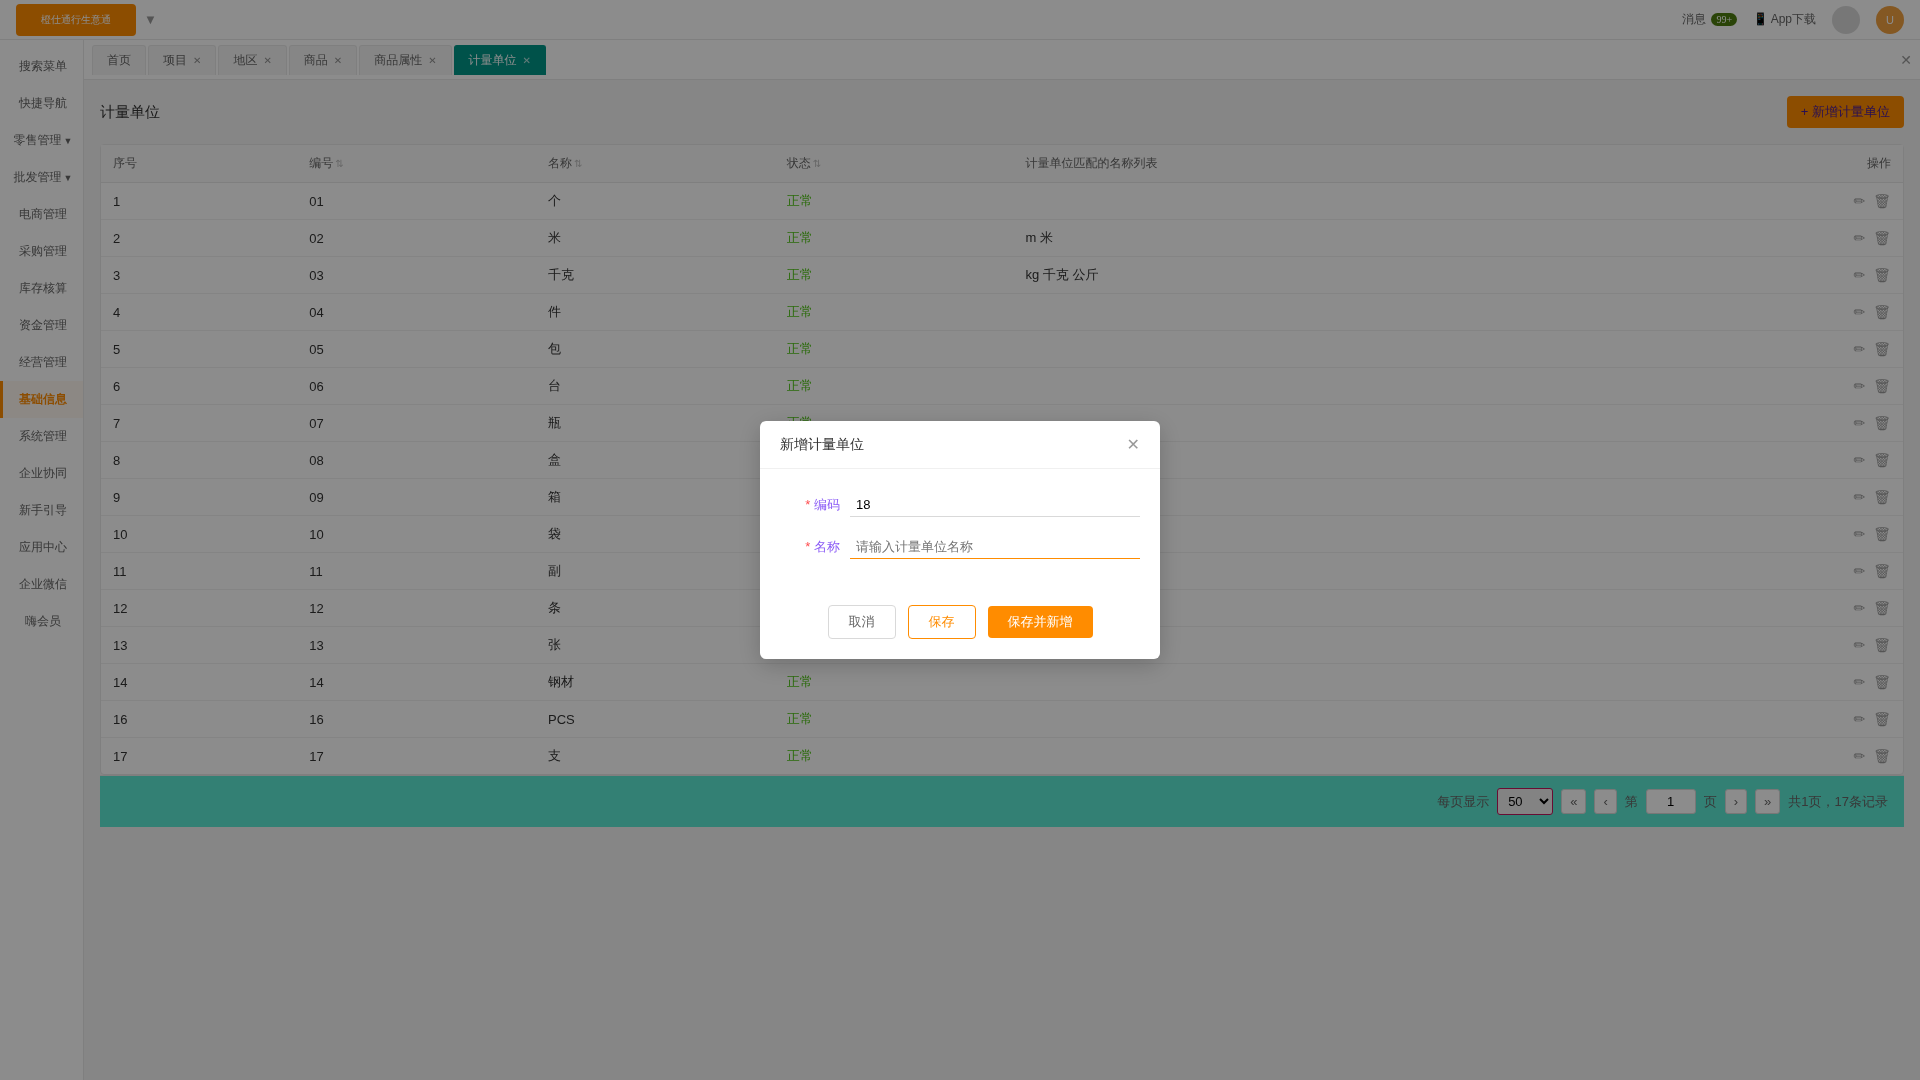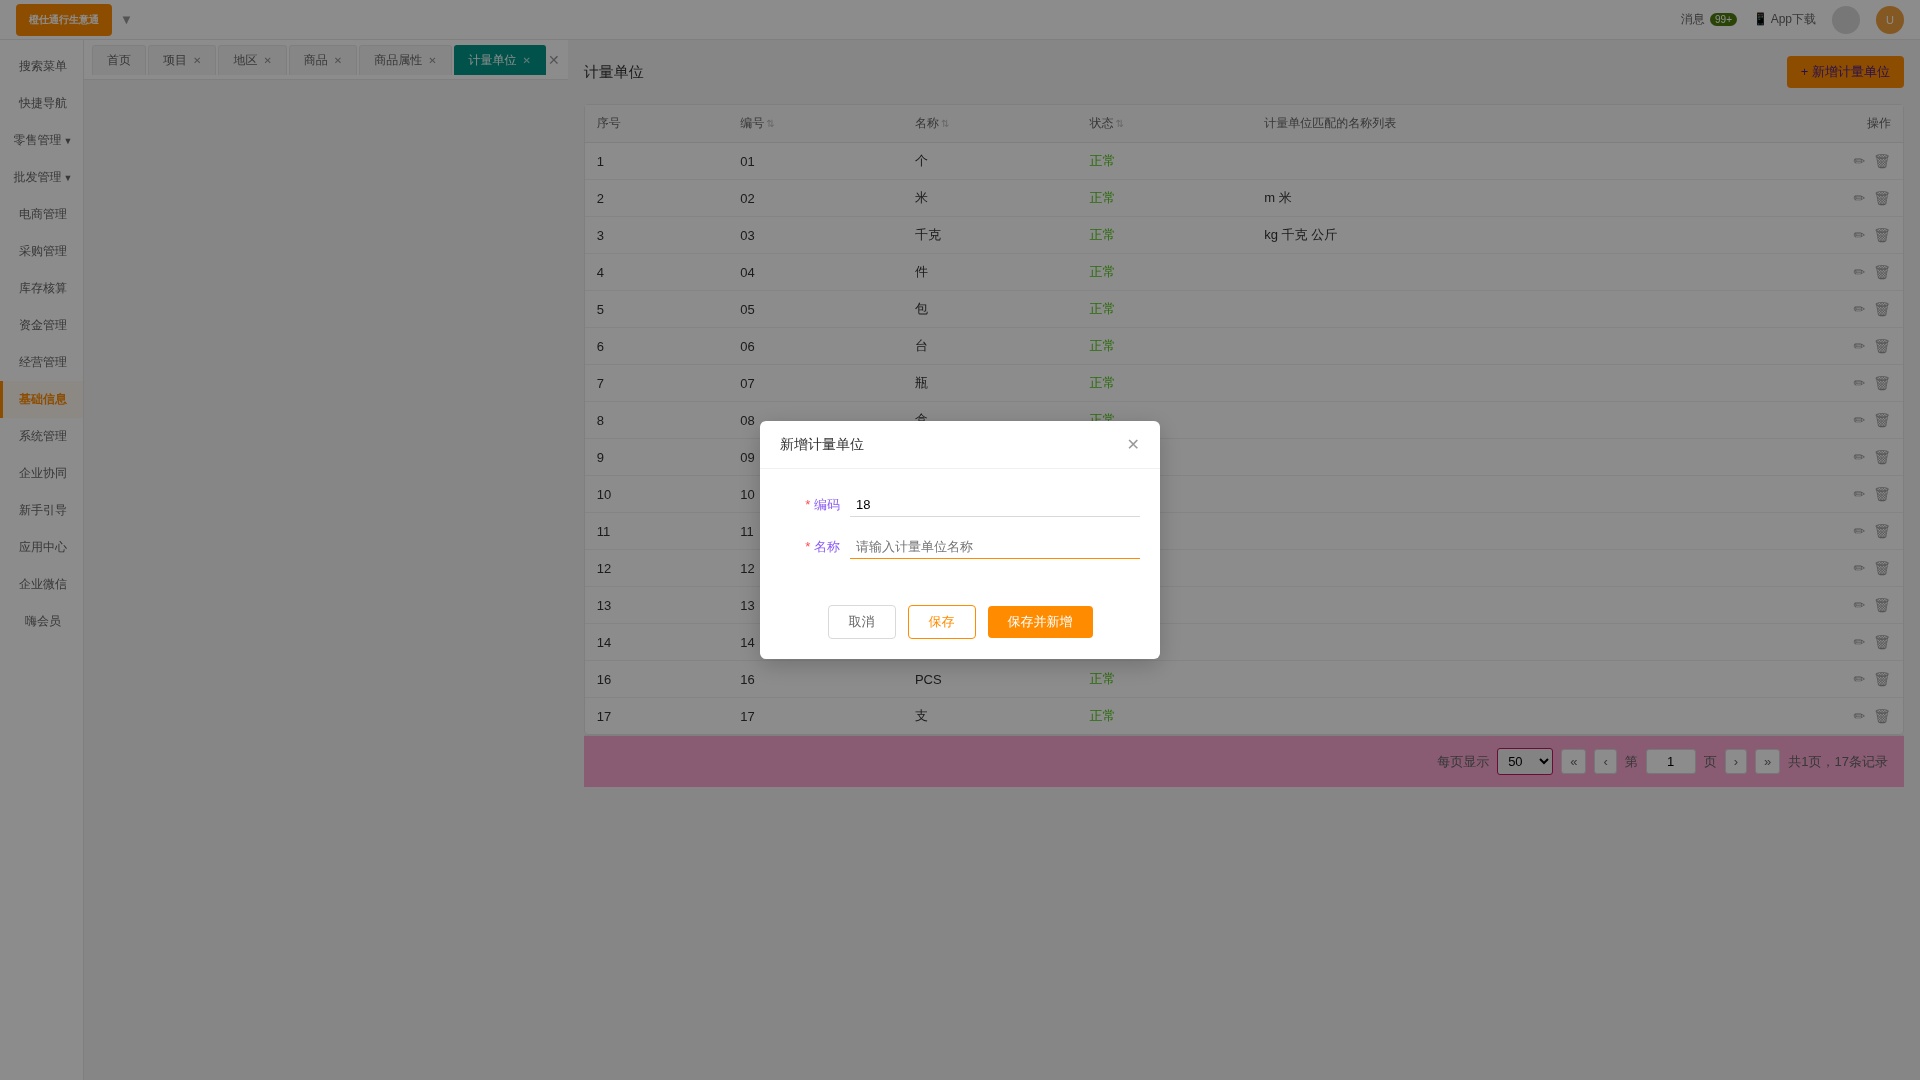--- a/index.html
+++ b/index.html
@@ -1,35 +1,35 @@
 <!DOCTYPE html>
 <html><head>
   <meta charset="utf-8">
   <style>
     * { box-sizing: border-box; margin: 0; padding: 0; }
     body { font-family: "Microsoft YaHei", "PingFang SC", sans-serif; font-size: 13px; background: #f5f5f5; color: #333; height: 1080px; width: 1920px; overflow: hidden; display: flex; flex-direction: column; }
 
     
     .topbar { height: 40px; background: #fff; border-bottom: 1px solid #e8e8e8; display: flex; align-items: center; padding: 0 16px; justify-content: space-between; flex-shrink: 0; }
     .topbar-left { display: flex; align-items: center; gap: 8px; }
-    .logo { width: 96px; height: 32px; background: #ff8c00; border-radius: 4px; display: flex; align-items: center; justify-content: center; color: white; font-size: 12px; font-weight: bold; }
+    .logo { width: 120px; height: 32px; background: #ff8c00; border-radius: 4px; display: flex; align-items: center; justify-content: center; color: white; font-size: 12px; font-weight: normal; }
     .topbar-right { display: flex; align-items: center; gap: 16px; color: #666; font-size: 12px; }
-    .badge { background: #4d7c0f; color: white; border-radius: 10px; padding: 1px 5px; font-size: 10px; margin-left: 2px; }
+    .badge { background: #4d7c0f; color: white; border-radius: 10px; padding: 1px 5px; font-size: 10px; margin-left: 2px; font-family: Liberation Serif, serif; }
     .avatar { width: 28px; height: 28px; background: #d9d9d9; border-radius: 50%; }
 
     
     .main-layout { display: flex; flex: 1; overflow: hidden; }
 
     
     .sidebar { width: 84px; background: #fff; border-right: 1px solid #e8e8e8; display: flex; flex-direction: column; padding-top: 8px; flex-shrink: 0; }
     .sidebar-item { display: flex; align-items: center; justify-content: center; padding: 10px 4px; cursor: pointer; font-size: 12px; color: #666; text-align: center; border-left: 3px solid transparent; }
     .sidebar-item.active { color: #ff8c00; background: #fff7f0; border-left-color: #ff8c00; font-weight: bold; font-family: Liberation Serif, serif; }
 
     
-    .content-area { flex: 1; display: flex; flex-direction: row; overflow: hidden; }
+    .content-area { flex: 1; display: flex; flex-direction: column; overflow: hidden; }
 
     
     .tabbar { height: 40px; background: #fff; border-bottom: 1px solid #e8e8e8; display: flex; align-items: center; padding: 0 8px; gap: 2px; flex-shrink: 0; }
     .tab { display: flex; align-items: center; gap: 6px; padding: 6px 14px; border-radius: 3px 3px 0 0; font-size: 12px; cursor: pointer; color: #666; background: #f5f5f5; border: 1px solid #e8e8e8; border-bottom: none; }
     .tab.active { background: #009688; color: white; border-color: #009688; }
     .tab .close-icon { font-size: 10px; cursor: pointer; opacity: 0.7; }
     .tabbar-close { margin-left: auto; cursor: pointer; color: #999; font-size: 14px; }
 
     
     .page-content { flex: 1; padding: 16px; overflow: auto; position: relative; background: #f5f5f5; }
@@ -43,21 +43,21 @@
     thead tr { background: #fafafa; }
     th { padding: 10px 12px; text-align: left; font-weight: 500; color: #666; font-size: 12px; border-bottom: 1px solid #e8e8e8; white-space: nowrap; }
     th .sort-icon { color: #bbb; font-size: 10px; margin-left: 2px; }
     td { padding: 9px 12px; border-bottom: 1px solid #f0f0f0; font-size: 13px; }
     tr:last-child td { border-bottom: none; }
     .status-normal { color: #52c41a; }
     .action-icons { display: flex; gap: 8px; justify-content: flex-end; }
     .action-icon { color: #999; cursor: pointer; font-size: 14px; }
 
     
-    .pagination { display: flex; align-items: center; justify-content: flex-end; padding: 12px 16px; gap: 8px; font-size: 13px; color: #666; background: #f9a8d4; border-top: 1px solid #e8e8e8; }
+    .pagination { display: flex; align-items: center; justify-content: flex-end; padding: 12px 16px; gap: 8px; font-size: 13px; color: #666; background: #5eead4; border-top: 1px solid #e8e8e8; }
     .page-btn { padding: 4px 8px; border: 1px solid #d9d9d9; background: white; cursor: pointer; border-radius: 3px; color: #666; font-size: 13px; }
     .page-input { width: 50px; padding: 4px 6px; border: 1px solid #d9d9d9; border-radius: 3px; text-align: center; font-size: 13px; }
     .page-select { padding: 4px 6px; border: 1px solid #be185d; border-radius: 3px; font-size: 13px; }
 
     
     .modal-overlay { position: fixed; inset: 0; background: rgba(0,0,0,0.45); display: flex; align-items: center; justify-content: center; z-index: 1000; }
     .modal { background: white; border-radius: 6px; width: 400px; box-shadow: 0 6px 24px rgba(0,0,0,0.2); overflow: hidden; }
     .modal-header { display: flex; align-items: center; justify-content: space-between; padding: 14px 20px; border-bottom: 1px solid #f0f0f0; }
     .modal-title { font-size: 14px; font-weight: 500; color: #333; }
     .modal-close { cursor: pointer; color: #999; font-size: 16px; background: none; border: none; }

